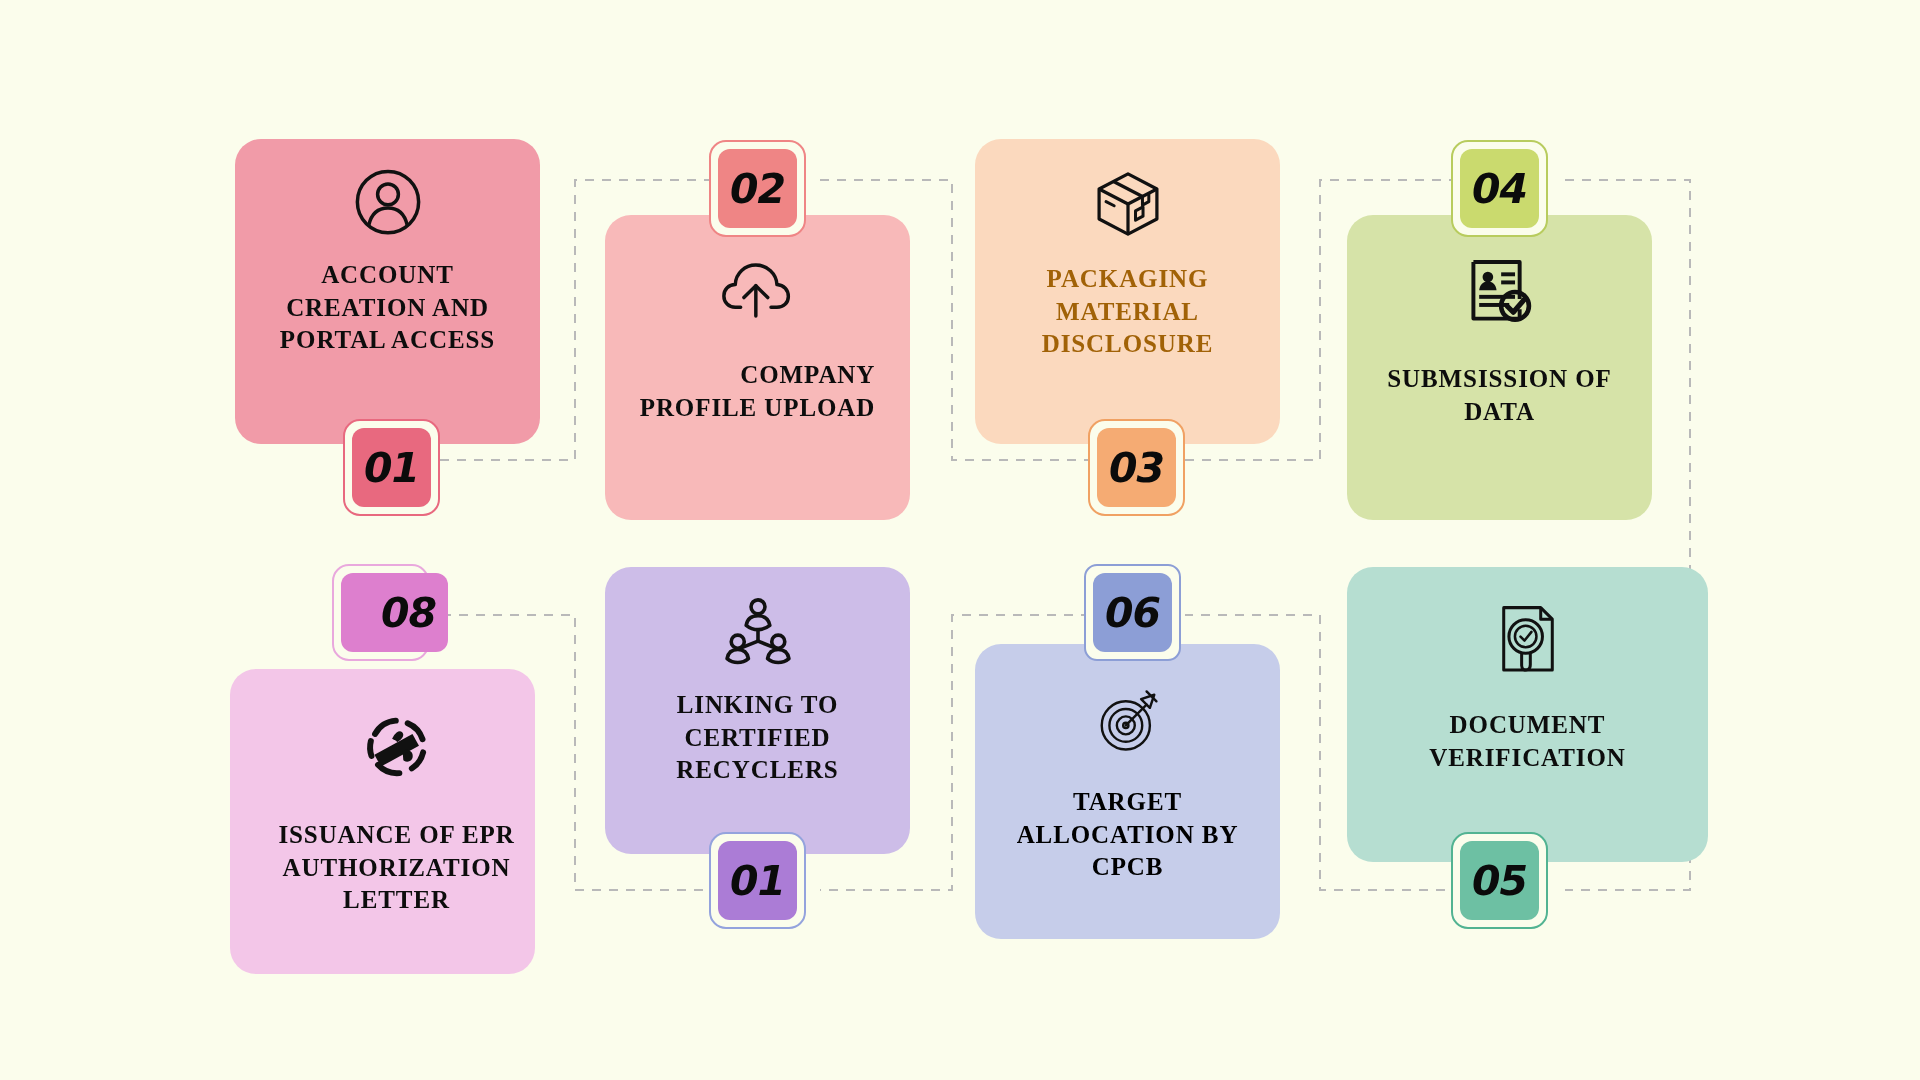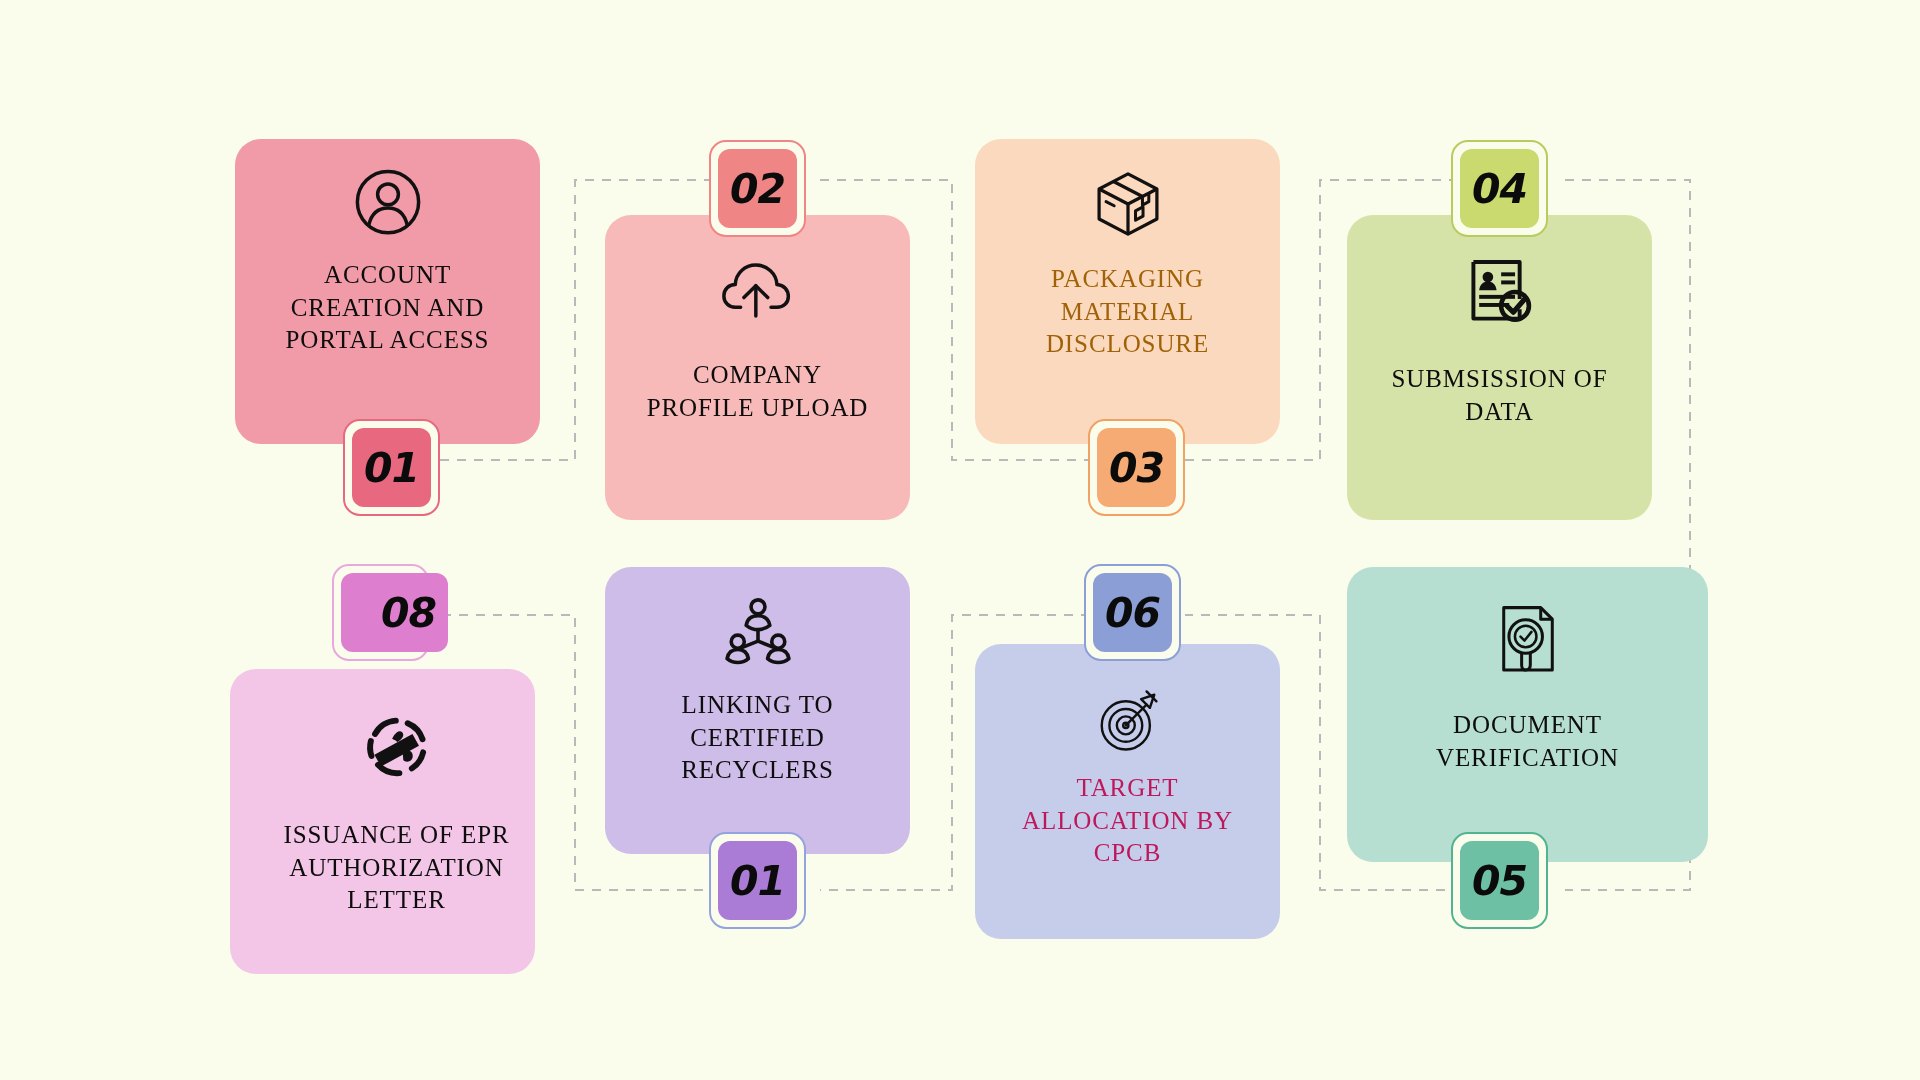--- a/index.html
+++ b/index.html
@@ -42,21 +42,21 @@
     align-items: center;
     justify-content: flex-start;
   }
   .card-icon {
     display: block;
     line-height: 0;
   }
   .card-icon svg { display: block; }
   .card-title {
     text-align: center;
-    font-weight: normal;
+    font-weight: bold;
     font-size: 25px;
     line-height: 1.3;
     letter-spacing: 0.9px;
     color: #0d0d0d;
     font-family: "Liberation Serif", "DejaVu Serif", serif;
     padding: 0 20px;
     white-space: pre-line;
   }
 
   
@@ -129,21 +129,21 @@
   <div class="card" style="left: 605px; top: 215px; width: 305px; height: 305px; padding-top: 40px; background: rgb(248, 185, 185);">
     <span class="card-icon">
       <svg width="78" height="70" viewBox="0 0 72 64">
         <path d="M20 48 H15 C9 48 4.5 43.5 4.5 37.5 C4.5 31.5 9 27 15 27
                  C15.5 16.5 24 9 34 9 C44.5 9 53 17 53.5 27
                  C60 27.5 64 32 64 38 C64 44 59.5 48 53.5 48 H48" fill="none" stroke="#111" stroke-width="3.2" stroke-linecap="round" stroke-linejoin="round"></path>
         <line x1="34" y1="56" x2="34" y2="28" stroke="#111" stroke-width="3.2" stroke-linecap="round"></line>
         <path d="M23 39 L34 28 L45 39" fill="none" stroke="#111" stroke-width="3.2" stroke-linecap="round" stroke-linejoin="round"></path>
       </svg>
     </span>
-    <div class="card-title" style="margin-top: 34px; color: rgb(13, 13, 13);">COMPANY
+    <div class="card-title" style="margin-top: 34px; color: rgb(13, 13, 13); text-align: right;">COMPANY
 PROFILE UPLOAD</div>
   </div>
   <div class="badge" style="left: 709px; top: 140px; border-color: rgb(239, 133, 133); background: rgb(251, 253, 236);">
     <div class="badge-inner" style="background: rgb(239, 133, 133);">02</div>
   </div>
 
   <div class="card" style="left: 975px; top: 139px; width: 305px; height: 305px; padding-top: 28px; background: rgb(251, 217, 190);">
     <span class="card-icon">
       <svg width="74" height="74" viewBox="0 0 64 64">
         <path d="M32 6 L57 19 L57 45 L32 58 L7 45 L7 19 Z" fill="none" stroke="#111" stroke-width="2.8" stroke-linejoin="round"></path>
@@ -239,25 +239,25 @@
           <circle cx="30" cy="36" r="22"></circle>
           <circle cx="30" cy="36" r="15"></circle>
           <circle cx="30" cy="36" r="8.2"></circle>
           <circle cx="30" cy="36" r="2.4"></circle>
         </g>
         <line x1="30" y1="36" x2="49" y2="17" stroke="#111" stroke-width="2.2" stroke-linecap="round"></line>
         <path d="M44 12 L56 8 L52 20 Z" fill="none" stroke="#111" stroke-width="2.2" stroke-linejoin="round"></path>
         <path d="M49 5 L58 14" fill="none" stroke="#111" stroke-width="2.2" stroke-linecap="round"></path>
       </svg>
     </span>
-    <div class="card-title" style="margin-top: 16px; color: #be185d;">TARGET
+    <div class="card-title" style="margin-top: 30px; color: #000000;">TARGET
 ALLOCATION BY
 CPCB</div>
   </div>
-  <div class="badge" style="left: 1084px; top: 564px; border-color: rgb(140, 158, 214); background: rgb(251, 253, 236);">
+  <div class="badge" style="left: 1084px; top: 564px; border-color: rgb(140, 158, 214); background: rgb(251, 253, 236); border-radius: 13px;">
     <div class="badge-inner" style="background: rgb(140, 158, 214);">06</div>
   </div>
 
   <div class="card" style="left: 1347px; top: 567px; width: 361px; height: 295px; padding-top: 36px; background: rgb(182, 222, 209);">
     <span class="card-icon">
       <svg width="70" height="74" viewBox="0 0 58 64">
         <path d="M8 4 H40 L50 14 V58 H8 Z" fill="none" stroke="#111" stroke-width="2.6" stroke-linejoin="round"></path>
         <path d="M40 4 V14 H50" fill="none" stroke="#111" stroke-width="2.6" stroke-linejoin="round"></path>
         <circle cx="27" cy="29" r="14.5" fill="none" stroke="#111" stroke-width="2.6"></circle>
         <circle cx="27" cy="29" r="9.3" fill="none" stroke="#111" stroke-width="2.2"></circle>

